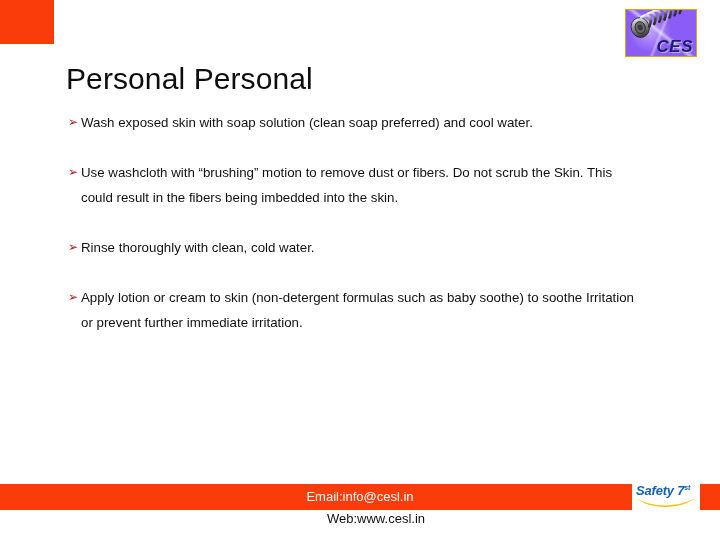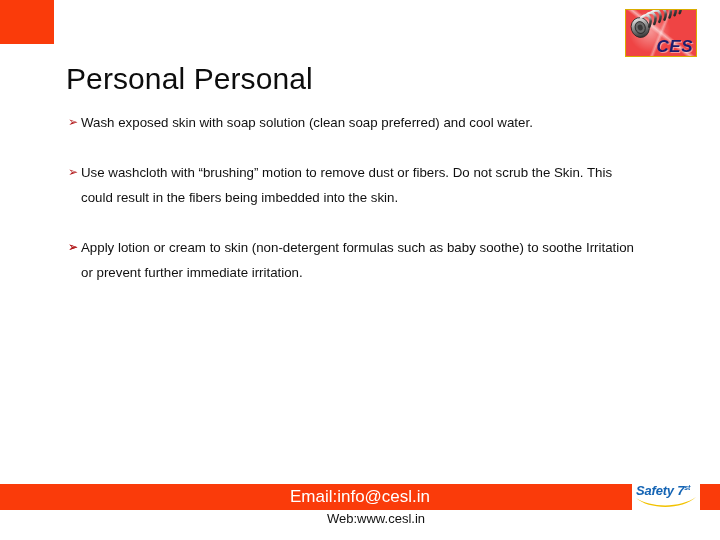--- a/index.html
+++ b/index.html
@@ -41,21 +41,21 @@
     white-space: nowrap;
   }
 
   
   .ces-logo {
     position: absolute;
     left: 625px;
     top: 9px;
     width: 72px;
     height: 48px;
-    background: #ef4444;
+    background: #8b5cf6;
     border: 1px solid #d9ad00;
     box-sizing: border-box;
     overflow: hidden;
   }
   .ces-logo .rays {
     position: absolute;
     left: 0; top: 0; right: 0; bottom: 0;
     background:
       linear-gradient(38deg, rgba(255,255,255,0.00) 46%, rgba(255,255,255,0.55) 50%, rgba(255,255,255,0.00) 54%),
       linear-gradient(112deg, rgba(255,255,255,0.00) 47%, rgba(255,255,255,0.40) 50%, rgba(255,255,255,0.00) 53%),
@@ -122,21 +122,21 @@
     width: 720px;
     height: 26px;
     background: #fa3b0a;
   }
   .footer-email {
     position: absolute;
     left: 0;
     top: 489px;
     width: 720px;
     text-align: center;
-    font-size: 17px;
+    font-size: 13px;
     line-height: 16px;
     color: #ffffff;
   }
   .footer-web {
     position: absolute;
     left: 0;
     top: 511px;
     width: 720px;
     text-align: center;
     font-size: 13px;
@@ -230,20 +230,21 @@
       <span>Wash exposed skin with soap solution (clean soap preferred) and cool water.</span>
     </p>
 
     <p class="bullet-item">
       <span class="arrow">➢</span>
       <span>Use washcloth with “brushing” motion to remove dust or fibers. Do not scrub the Skin. This could result in the fibers being imbedded into the skin.</span>
     </p>
 
     <p class="bullet-item">
       <span class="arrow">➢</span>
+      <span>Rinse thoroughly with clean, cold water.</span>
     </p>
 
     <p class="bullet-item justify">
       <span class="arrow">➢</span>
       <span>Apply lotion or cream to skin (non-detergent formulas such as baby soothe)  to  soothe Irritation or prevent further immediate irritation.</span>
     </p>
 
   </div>
 
   <div class="footer-bar"></div>

